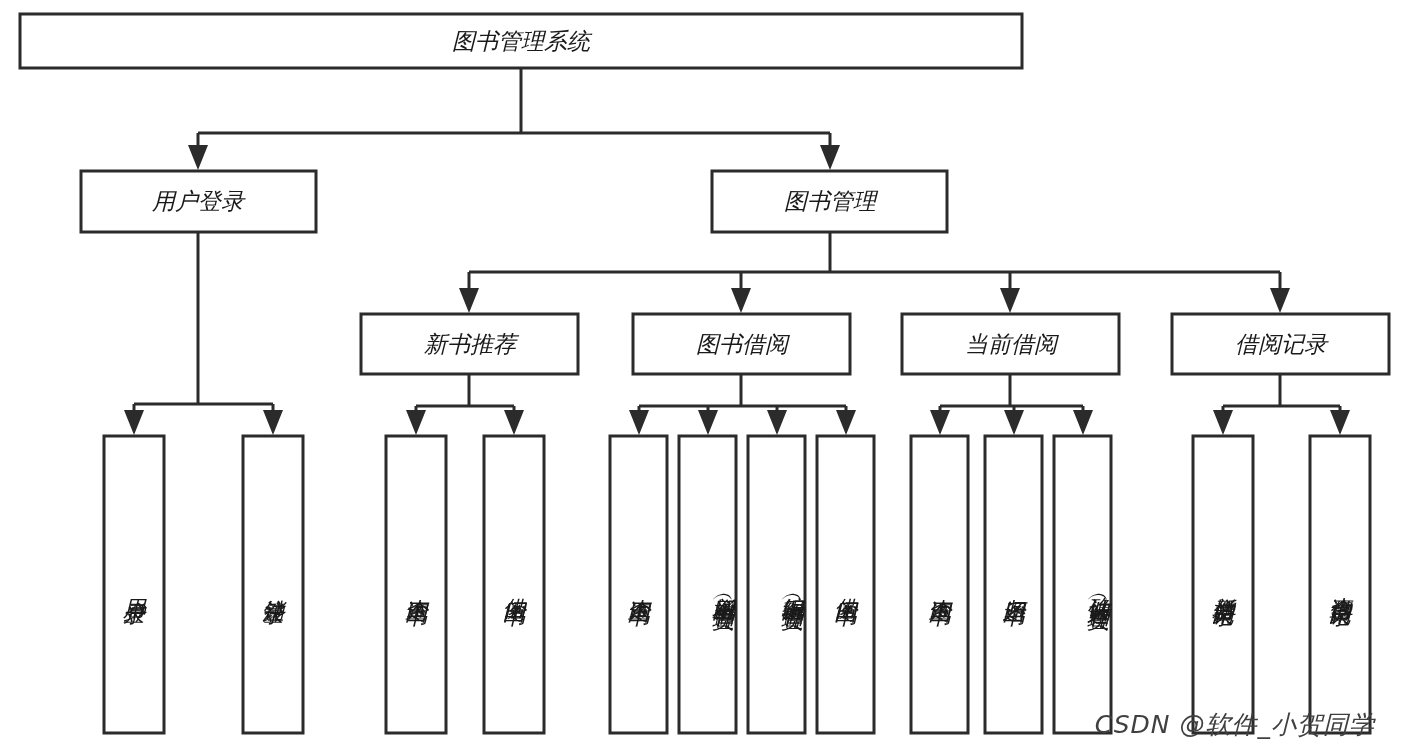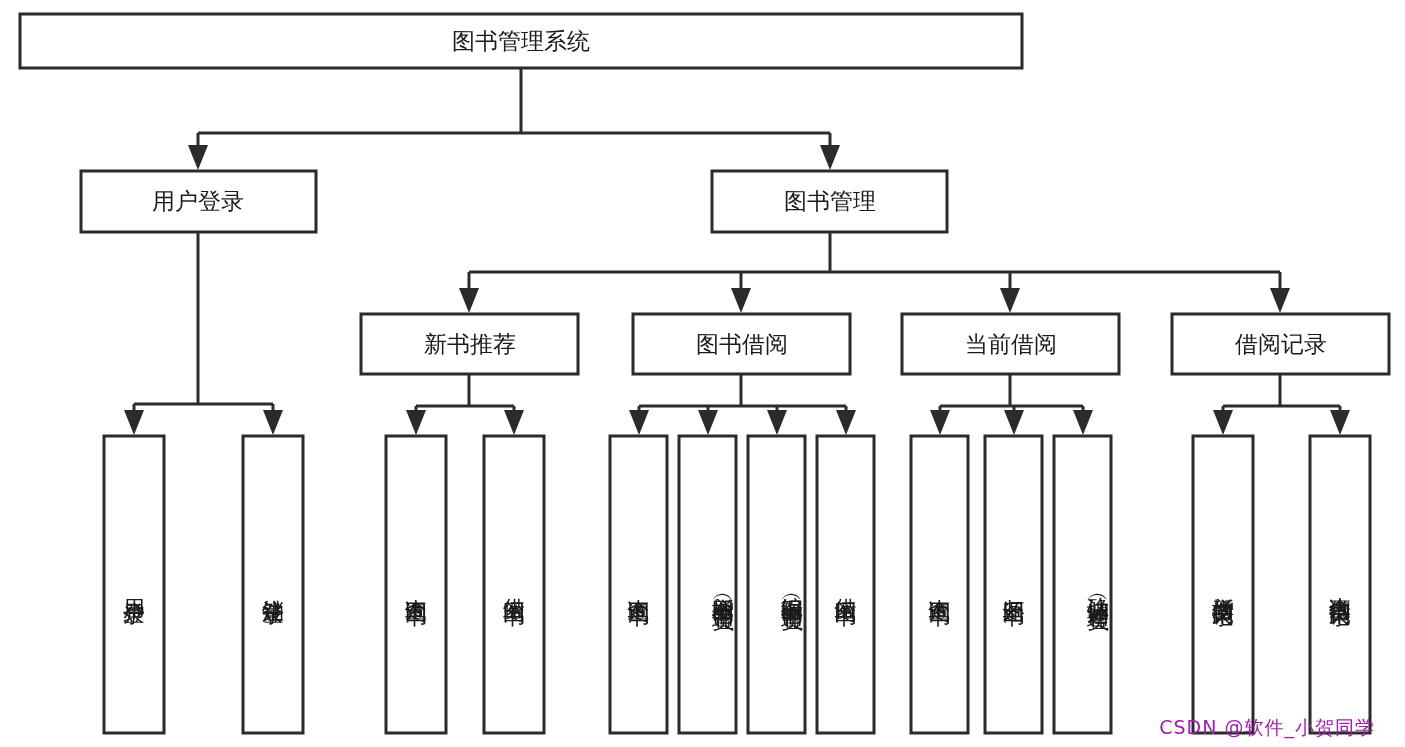--- a/index.html
+++ b/index.html
@@ -11,20 +11,21 @@
     width: 1405px;
     height: 747px;
     font-family: "DejaVu Sans", "Liberation Sans", sans-serif;
     overflow: hidden;
     position: relative;
   }
   #diagram-root {
     position: relative;
     width: 1381px;
     height: 747px;
+    font-style: italic;
   }
   svg#flowchart {
     position: absolute;
     top: 0;
     left: 0;
     width: 1405px;
     height: 747px;
     display: block;
   }
   .node-rect {
@@ -64,22 +65,22 @@
     justify-content: center;
     white-space: nowrap;
     pointer-events: none;
     user-select: none;
   }
   .watermark {
     position: absolute;
     right: 6px;
     bottom: 6px;
     font-family: "DejaVu Sans", "Liberation Sans", sans-serif;
-    font-size: 19px;
-    color: #a21caf;
+    font-size: 25px;
+    color: #404040;
     letter-spacing: 1px;
     white-space: nowrap;
   }
 </style>
 </head>
 <body>
 
 <div id="diagram-root">
 
   <svg id="flowchart" viewBox="0 0 1405 747">

